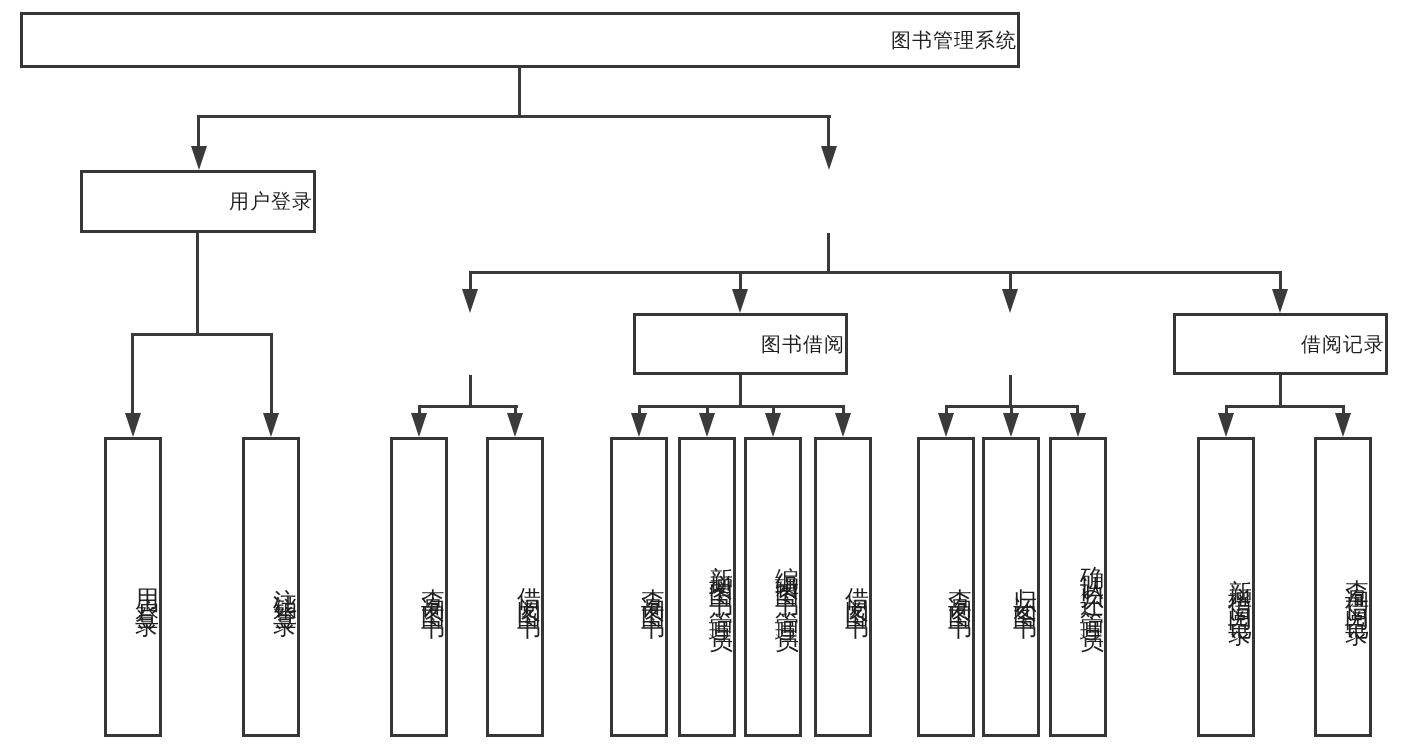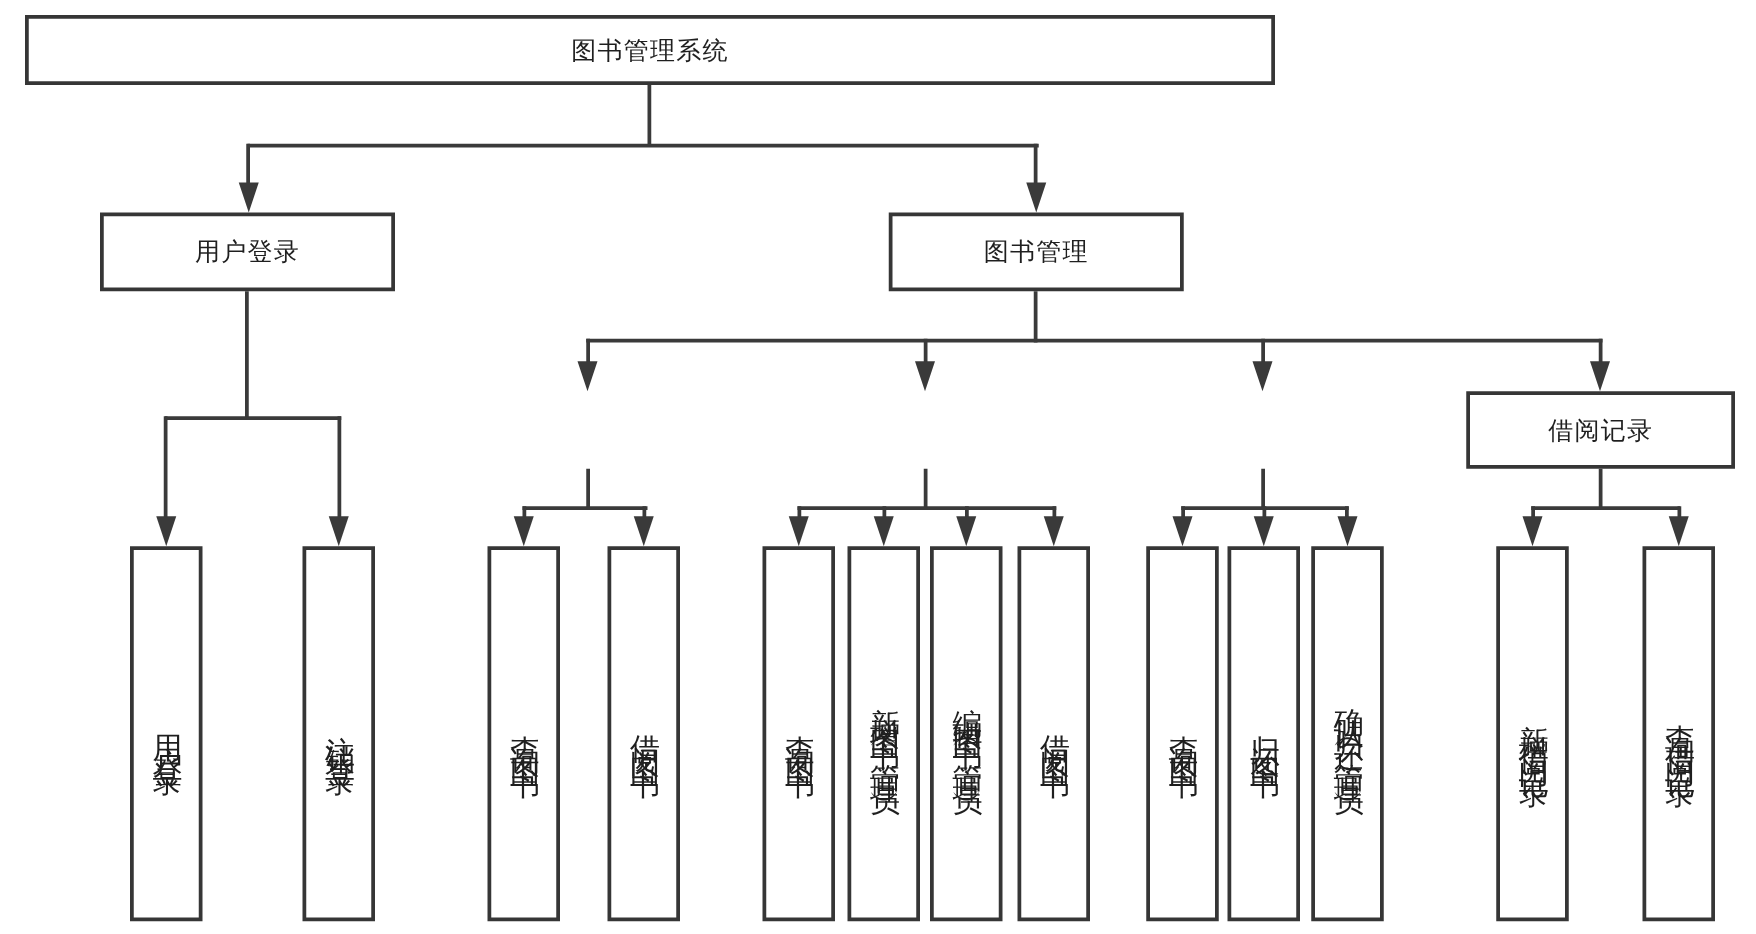--- a/index.html
+++ b/index.html
@@ -13,21 +13,21 @@
     width:1405px;height:747px;
     background:#ffffff;
     font-family:"Liberation Sans","DejaVu Sans",sans-serif;
     overflow:hidden;
   }
   .box{
     position:absolute;
     box-sizing:border-box;
     border:3px solid var(--border);
     background:#ffffff;
-    display:flex;align-items:center;justify-content:center;
+    display:flex;align-items:center;justify-content:flex-end;
     color:var(--text);
   }
   .box.h span{
     font-size:20px;
     letter-spacing:1px;
     color:var(--text);
     white-space:nowrap;
   }
   .box.v span{
     writing-mode:vertical-rl;
@@ -61,25 +61,25 @@
 <div class="canvas">
 
   <div class="box h" style="left:20px;top:12px;width:1000px;height:56px;">
     <span>图书管理系统</span>
   </div>
 
   <div class="box h" style="left:80px;top:170px;width:236px;height:63px;">
     <span>用户登录</span>
   </div>
 
-  <div class="box h" style="left:711px;top:170px;width:236px;height:63px;">
-    <span>图书管理</span>
-  </div>
 
 
+  <div class="box h" style="left:633px;top:313px;width:215px;height:62px;">
+    <span>图书借阅</span>
+  </div>
 
 
   <div class="box h" style="left:1173px;top:313px;width:215px;height:62px;">
     <span>借阅记录</span>
   </div>
 
   <div class="box v" style="left:104px;top:437px;width:58px;height:300px;">
     <span>用户登录</span>
   </div>
 

